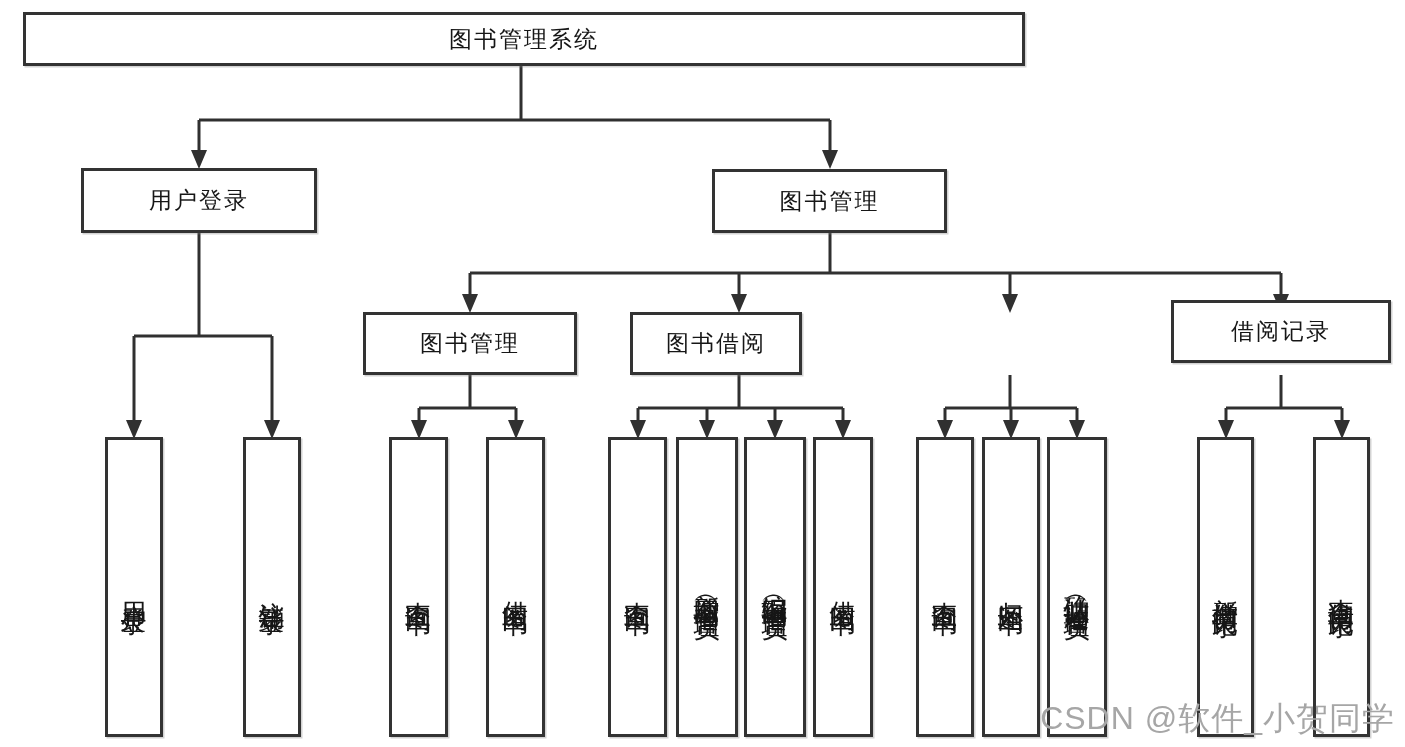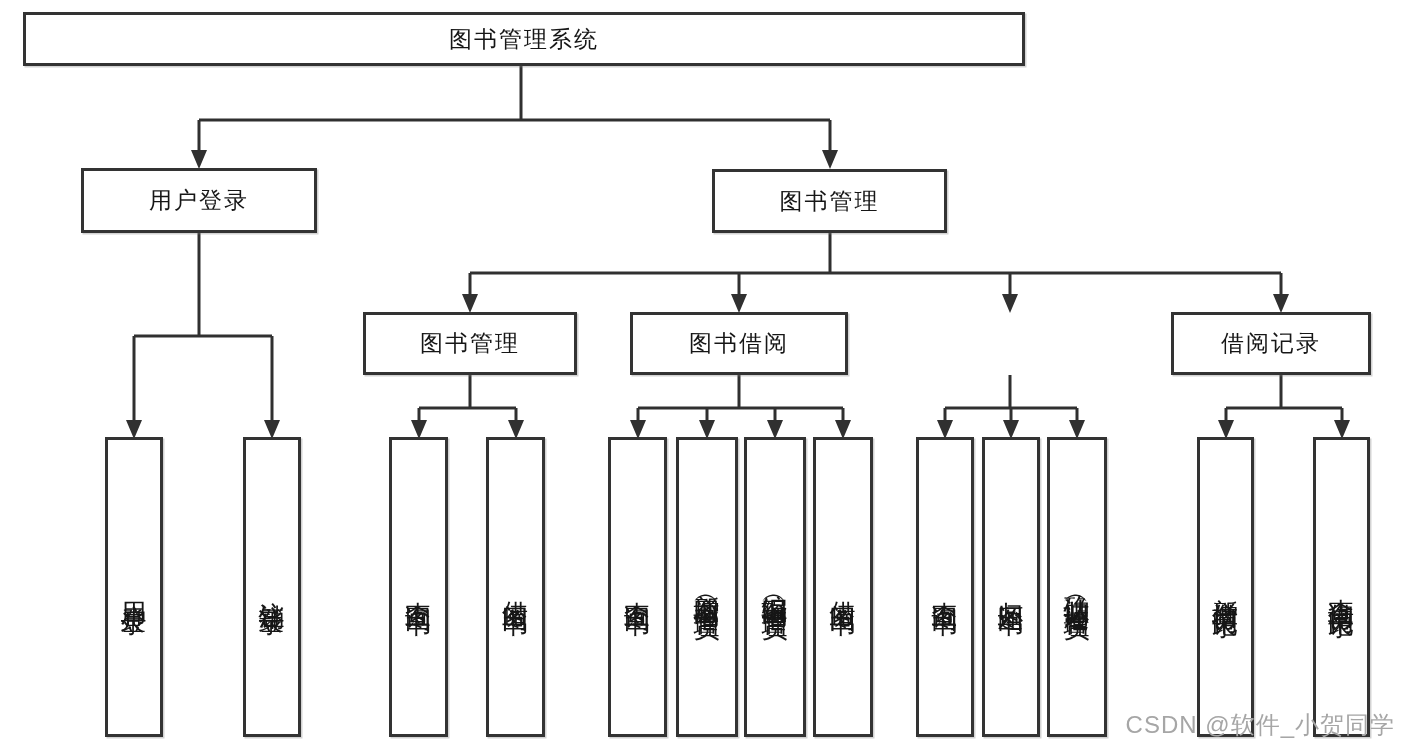--- a/index.html
+++ b/index.html
@@ -17,21 +17,21 @@
     display:flex;align-items:center;justify-content:center;
     color:#161616;
   }
   .node.h span{font-size:23px;letter-spacing:2px;white-space:nowrap;}
   .node.v span{
     writing-mode:vertical-rl;text-orientation:mixed;
     font-size:26px;letter-spacing:3px;line-height:1;white-space:nowrap;
   }
   .watermark{
     position:absolute;right:10px;bottom:6px;
-    font-size:24px;color:#a6a6a6;letter-spacing:1px;white-space:nowrap;
+    font-size:32px;color:#a6a6a6;letter-spacing:1px;white-space:nowrap;
   }
 </style>
 </head>
 <body>
 
 <div class="canvas">
 
   <svg class="wires" viewBox="0 0 1405 747" xmlns="http://www.w3.org/2000/svg">
 
     <path class="lines" d="M521 66 V120 M199 120 H830 M199 120 V152 M830 120 V152"></path>
@@ -65,24 +65,24 @@
   <div class="node h" style="left:81px;top:168px;width:236px;height:65px">
     <span>用户登录</span>
   </div>
   <div class="node h" style="left:712px;top:169px;width:235px;height:64px">
     <span>图书管理</span>
   </div>
 
   <div class="node h" style="left:363px;top:312px;width:214px;height:63px">
     <span>图书管理</span>
   </div>
-  <div class="node h" style="left:630px;top:312px;width:218px;height:63px">
+  <div class="node h" style="left:630px;top:312px;width:172px;height:63px">
     <span>图书借阅</span>
   </div>
-  <div class="node h" style="left:1171px;top:312px;width:200px;height:63px">
+  <div class="node h" style="left:1171px;top:300px;width:220px;height:63px">
     <span>借阅记录</span>
   </div>
 
   <div class="node v" style="left:105px;top:437px;width:58px;height:300px">
     <span>用户登录</span>
   </div>
   <div class="node v" style="left:243px;top:437px;width:58px;height:300px">
     <span>注销登录</span>
   </div>
 

